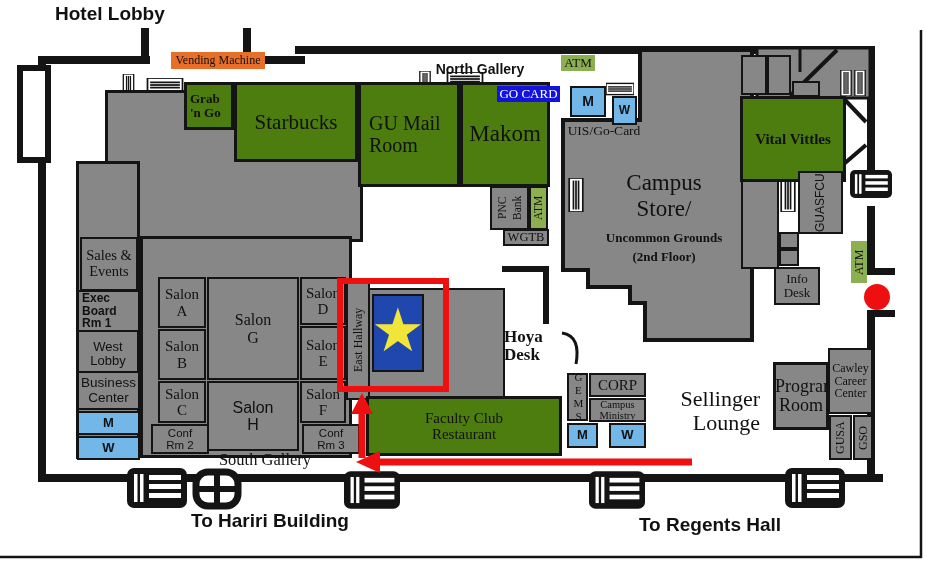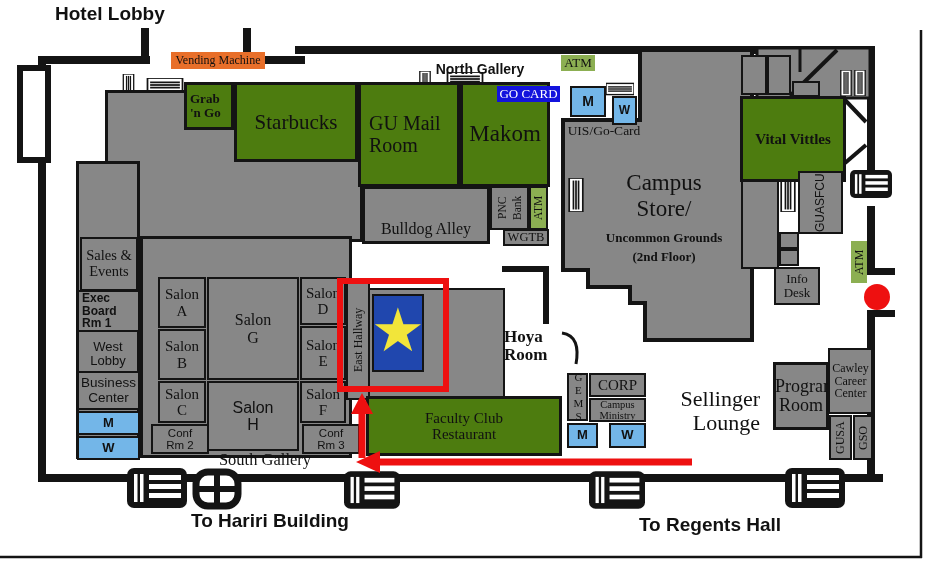--- a/index.html
+++ b/index.html
@@ -264,35 +264,32 @@
     </div>
 
   <div class="room vtext" style="left:346px;top:280px;width:24px;height:120px;font-size:12px;">
       <span class="lbl">East Hallway</span>
     </div>
   <div class="room" style="left:368px;top:288px;width:137px;height:110px;"></div>
   <div class="room" id="starbox" style="left:372px;top:294px;width:52px;height:78px;">
       <span class="star">★</span>
     </div>
 
-  <div class="room thick bottomal" style="left:362px;top:186px;width:128px;height:58px;font-size:16px;padding-bottom:4px;">
-      <span class="lbl">Bulldog Alley</span>
-    </div>
   <div class="room vtext" style="left:490px;top:186px;width:39px;height:44px;font-size:11.5px;line-height:1.3;">
       <span class="lbl" style="max-height:40px;">PNC Bank</span>
     </div>
   <div class="room green vtext" style="left:529px;top:186px;width:19px;height:44px;font-size:11.5px;">
       <span class="lbl">ATM</span>
     </div>
   <div class="room" style="left:503px;top:229px;width:46px;height:17px;font-size:12.5px;">
       <span class="lbl">WGTB</span>
     </div>
 
   <div class="room nobg b leftal" style="left:504px;top:322px;width:66px;height:48px;font-size:17px;z-index:3;">
-      <span class="lbl" style="width:52px;text-align:left;">Hoya Room</span>
+      <span class="lbl" style="width:52px;text-align:left;">Hoya Desk</span>
     </div>
   <div class="room white thick" style="left:366px;top:396px;width:196px;height:60px;font-size:15px;">
       <span class="lbl" style="width:110px;">Faculty Club Restaurant</span>
     </div>
 
   <div class="room vstack" style="left:567px;top:373px;width:21px;height:48px;font-size:11px;">
       <span class="lbl">GEMS</span>
     </div>
   <div class="room" style="left:589px;top:373px;width:57px;height:24px;font-size:15px;">
       <span class="lbl">CORP</span>

